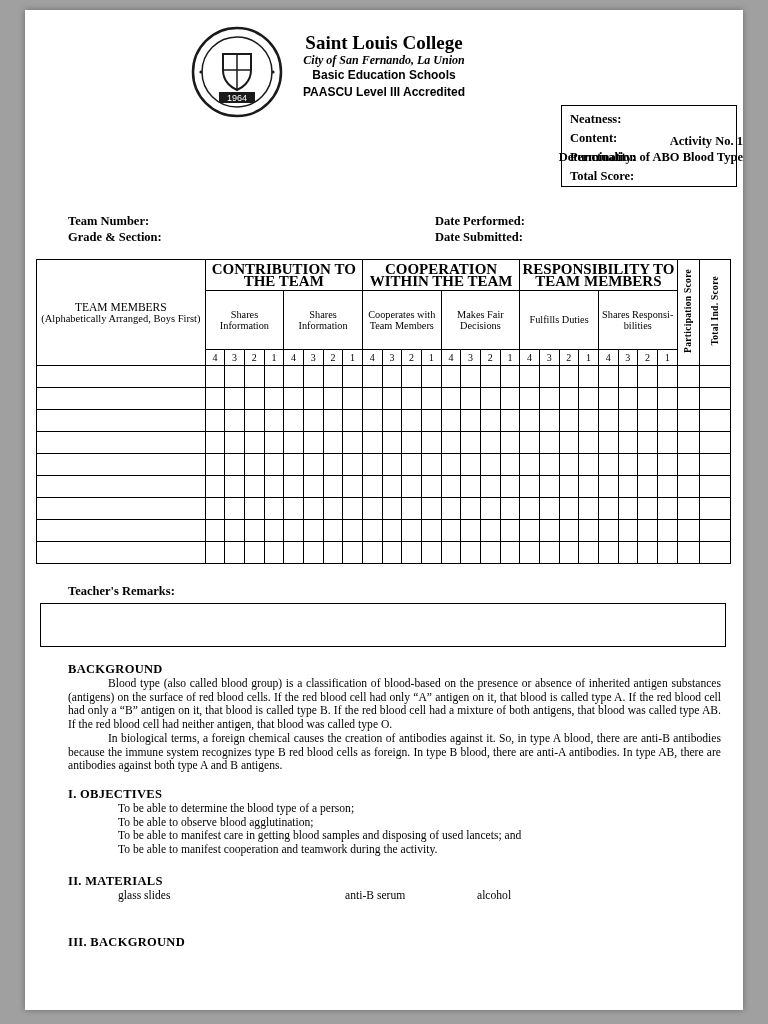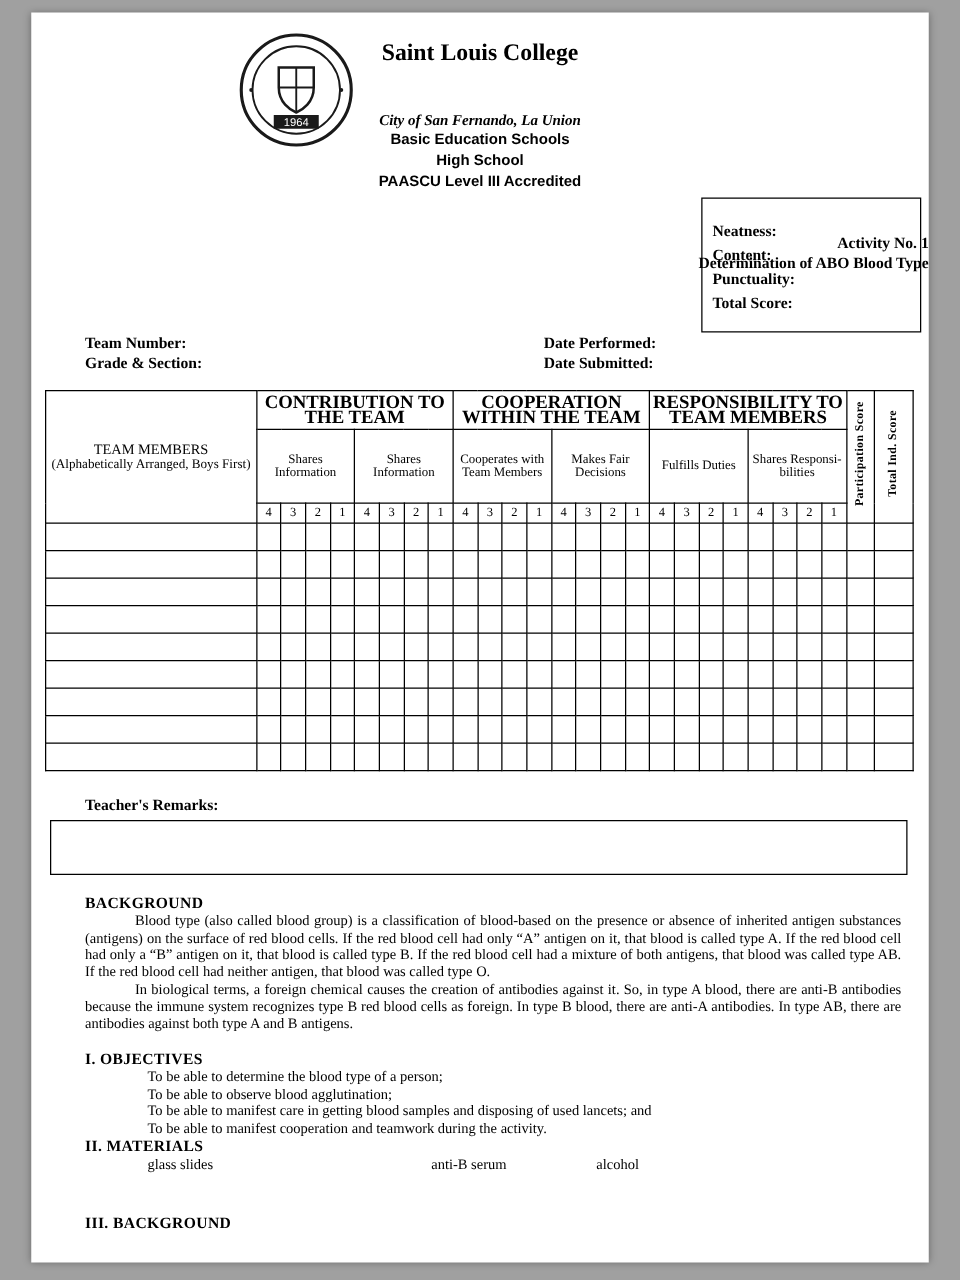--- a/index.html
+++ b/index.html
@@ -10,27 +10,27 @@
   }
   .page{
     position:absolute;left:25px;top:10px;width:718px;height:1000px;
     background:#ffffff;box-shadow:0 0 6px rgba(0,0,0,.35);overflow:hidden;
   }
 
   
   .header{position:relative;padding-top:22px;text-align:center;}
   .seal{position:absolute;left:166px;top:16px;width:92px;height:92px;}
   .school{font-size:19px;font-weight:bold;line-height:21px;}
-  .city{font-size:12px;font-weight:bold;font-style:italic;line-height:14px;margin-top:36px;}
+  .city{font-size:12px;font-weight:bold;font-style:italic;line-height:14px;}
   .sansline{font-family:"Liberation Sans","DejaVu Sans",sans-serif;font-weight:bold;font-size:12px;line-height:17px;}
 
   
   .mid{position:relative;height:100px;margin-top:4px;}
   .activity{padding-top:28px;text-align:right;font-weight:bold;font-size:12.5px;line-height:16px;}
-  .score-box{position:absolute;top:0;right:6px;width:158px;height:72px;border:1px solid #000;padding:17px 8px;text-align:left;}
+  .score-box{position:absolute;top:0;right:6px;width:158px;height:72px;border:1px solid #000;padding:4px 8px;text-align:left;}
   .score-box div{font-weight:bold;font-size:12.5px;line-height:19px;}
 
   
   .info{position:relative;height:38px;margin-top:8px;font-weight:bold;font-size:12.5px;}
   .info div{line-height:16px;}
   .info-left{position:absolute;left:43px;}
   .info-right{position:absolute;left:410px;}
 
   .eval-title{margin-top:12px;text-align:center;font-weight:bold;font-size:14.5px;letter-spacing:.8px;}
 
@@ -51,21 +51,21 @@
   .remarks-label{margin:20px 0 4px 43px;font-weight:bold;font-size:12.5px;}
   .remarks-box{margin-left:15px;width:686px;height:44px;border:1px solid #000;box-sizing:border-box;}
 
   
   .section{margin:0 22px 0 43px;}
   .heading{font-weight:bold;font-size:12.5px;letter-spacing:.3px;}
   .bg-head{margin-top:15px;}
   p.body{font-size:11.6px;line-height:13.7px;text-align:justify;text-indent:40px;margin:0;}
   .obj-head{margin-top:14px;}
   .obj-item{margin-left:50px;font-size:11.6px;line-height:13.7px;}
-  .mat-head{margin-top:0;}
+  .mat-head{margin-top:17px;}
   .mat-row{position:relative;height:14px;font-size:11.6px;}
   .mat-row span{position:absolute;top:0;white-space:nowrap;}
   .m-r1c1{left:50px;} .m-r1c2{left:232px;} .m-r1c3{left:364px;} .m-r1c4{left:507px;}
   .m-r2c1{left:50px;} .m-r2c2{left:277px;} .m-r2c3{left:409px;}
   .proc-head{margin-top:32px;}
 </style>
 </head>
 <body>
 
 <div class="page">
@@ -78,21 +78,20 @@
       <circle cx="82" cy="46" r="1.6" fill="#1a1a1a"></circle>
       <path d="M32 28 h28 v16 c0 12 -9 18 -14 20 c-5 -2 -14 -8 -14 -20 z" fill="#fff" stroke="#1a1a1a" stroke-width="2"></path>
       <line x1="46" y1="28" x2="46" y2="64" stroke="#1a1a1a" stroke-width="1.5"></line>
       <line x1="32" y1="44" x2="60" y2="44" stroke="#1a1a1a" stroke-width="1.5"></line>
       <rect x="28" y="66" width="36" height="11" fill="#1a1a1a"></rect>
       <text x="46" y="75" text-anchor="middle" font-size="9" font-family="Liberation Sans, sans-serif" fill="#ffffff">1964</text>
     </svg>
     <div class="school">Saint Louis College</div>
     <div class="city">City of San Fernando, La Union</div>
     <div class="sansline">Basic Education Schools</div>
-    <div class="sansline">High School</div>
     <div class="sansline">PAASCU Level III Accredited</div>
   </div>
 
   <div class="mid">
     <div class="activity">
       <div>Activity No. 1</div>
       <div>Determination of ABO Blood Type</div>
     </div>
     <div class="score-box">
       <div>Neatness:</div>

